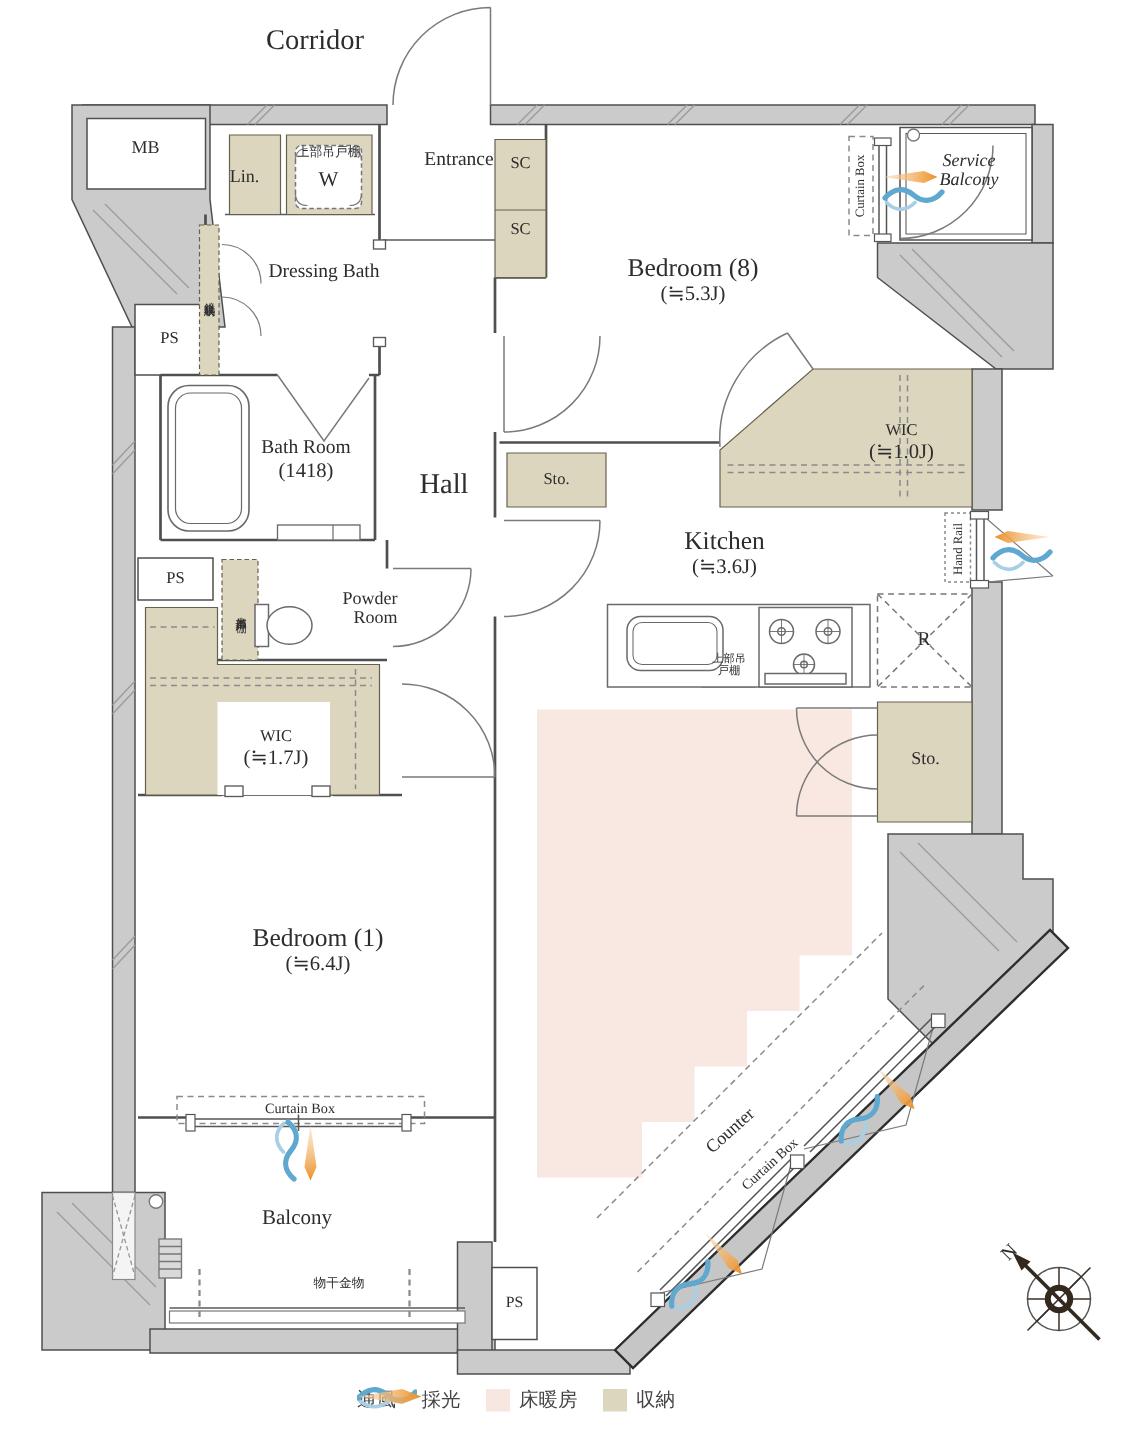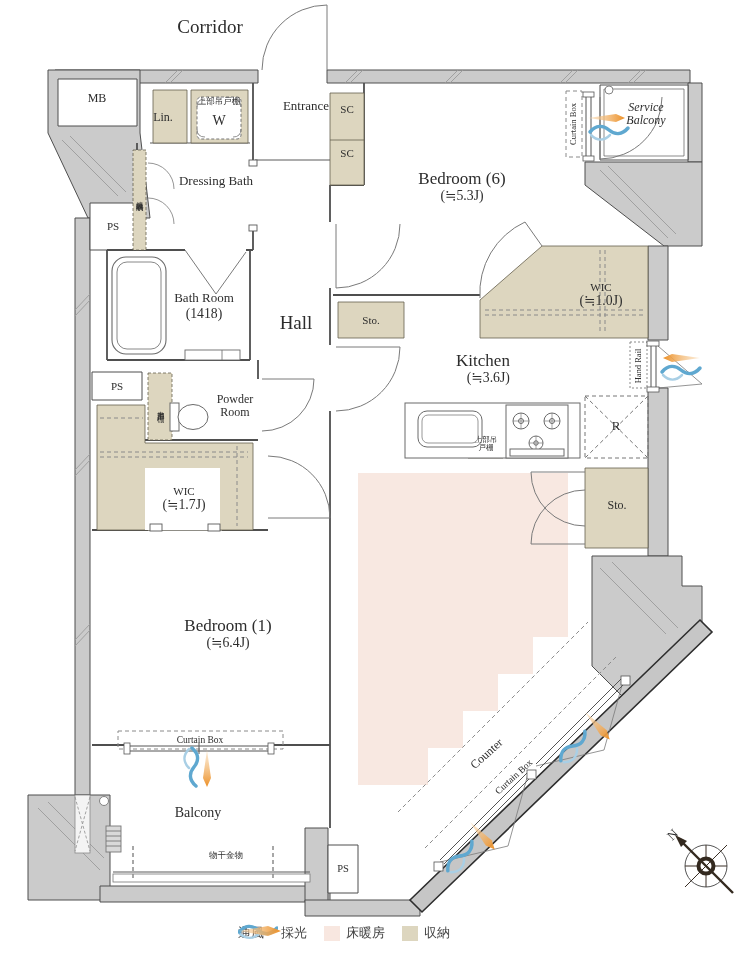--- a/index.html
+++ b/index.html
@@ -268,55 +268,55 @@
 <div class="lbl f8" style="left:219px;top:102px;">上部吊戸棚</div>
 <div class="lbl f14" style="left:219px;top:121px;">W</div>
 <div class="lbl f13" style="left:306px;top:106px;">Entrance</div>
 <div class="lbl f11" style="left:347px;top:109px;">SC</div>
 <div class="lbl f11" style="left:347px;top:153px;">SC</div>
 <div class="lbl f13 wrap" style="left:216px;top:181px;width:80px;">Dressing Bath</div>
 <div class="lbl f7 vjp" style="left:139px;top:197px;">鏡裏収納</div>
 <div class="lbl f11" style="left:113px;top:226px;">PS</div>
 
 <div class="lbl room" style="left:462px;top:186px;">
-  <span class="nm f17">Bedroom (6)</span>
+  <span class="nm f17">Bedroom (8)</span>
   <span class="sz f17">(≒5.3J)</span>
 </div>
 <div class="lbl f8 r90" style="left:574px;top:124px;">Curtain Box</div>
 <div class="lbl f12 wrap" style="left:646px;top:114px;width:72px;font-style:italic;">Service Balcony</div>
 
 <div class="lbl room" style="left:204px;top:306px;">
   <span class="nm f13">Bath Room</span>
   <span class="sz f13">(1418)</span>
 </div>
 <div class="lbl f15" style="left:296px;top:323px;">Hall</div>
 <div class="lbl f11" style="left:371px;top:320px;">Sto.</div>
 <div class="lbl room" style="left:601px;top:295px;">
   <span class="nm f11">WIC</span>
   <span class="sz f11">(≒1.0J)</span>
 </div>
 
-<div class="lbl room" style="left:483px;top:368px;text-align:right;">
+<div class="lbl room" style="left:483px;top:368px;">
   <span class="nm f17">Kitchen</span>
   <span class="sz f17">(≒3.6J)</span>
 </div>
 <div class="lbl f8 r90" style="left:639px;top:366px;">Hand Rail</div>
 <div class="lbl f11" style="left:117px;top:386px;">PS</div>
 <div class="lbl f7 vjp" style="left:160px;top:407px;">上部吊戸棚</div>
-<div class="lbl f12 wrap" style="left:235px;top:406px;width:60px;">Powder Room</div>
+<div class="lbl f12 wrap" style="left:235px;top:406px;width:60px;text-align:right;">Powder Room</div>
 <div class="lbl f13" style="left:616px;top:426px;">R</div>
 <div class="lbl f7 wrap" style="left:486px;top:444px;width:26px;">上部吊戸棚</div>
 
 <div class="lbl room" style="left:184px;top:499px;">
   <span class="nm f11">WIC</span>
   <span class="sz f11">(≒1.7J)</span>
 </div>
 <div class="lbl f12" style="left:617px;top:506px;">Sto.</div>
 
-<div class="lbl room" style="left:212px;top:633px;margin-left:16px;">
+<div class="lbl room" style="left:212px;top:633px;">
   <span class="nm f17">Bedroom (1)</span>
   <span class="sz f17">(≒6.4J)</span>
 </div>
 
 <div class="lbl f9" style="left:200px;top:740px;">Curtain Box</div>
 <div class="lbl f12 r45" style="left:487px;top:754px;">Counter</div>
 <div class="lbl f9 r45" style="left:514px;top:777px;">Curtain Box</div>
 <div class="lbl f14" style="left:198px;top:813px;">Balcony</div>
 <div class="lbl f8" style="left:226px;top:856px;">物干金物</div>
 <div class="lbl f10" style="left:343px;top:869px;">PS</div>

